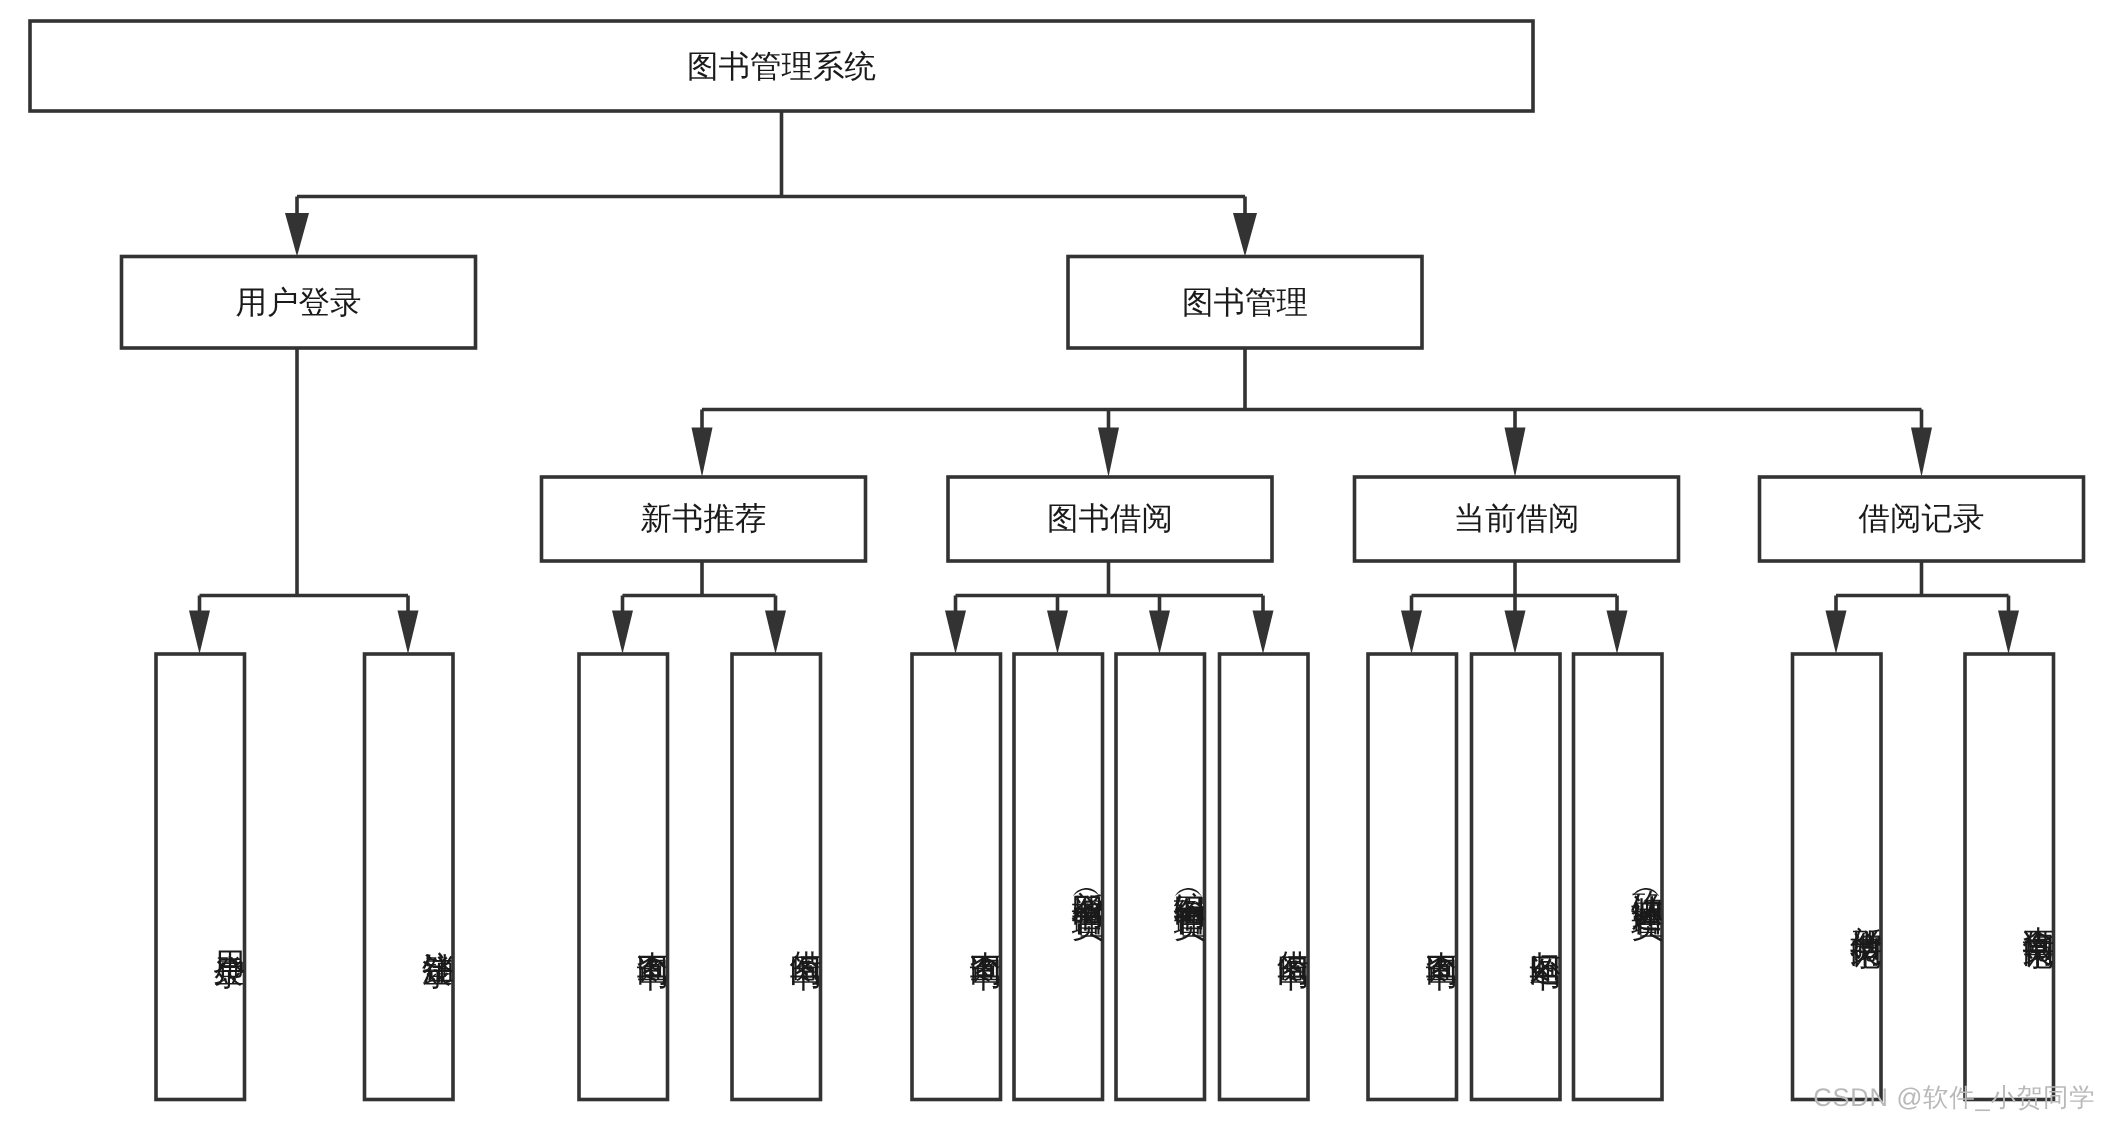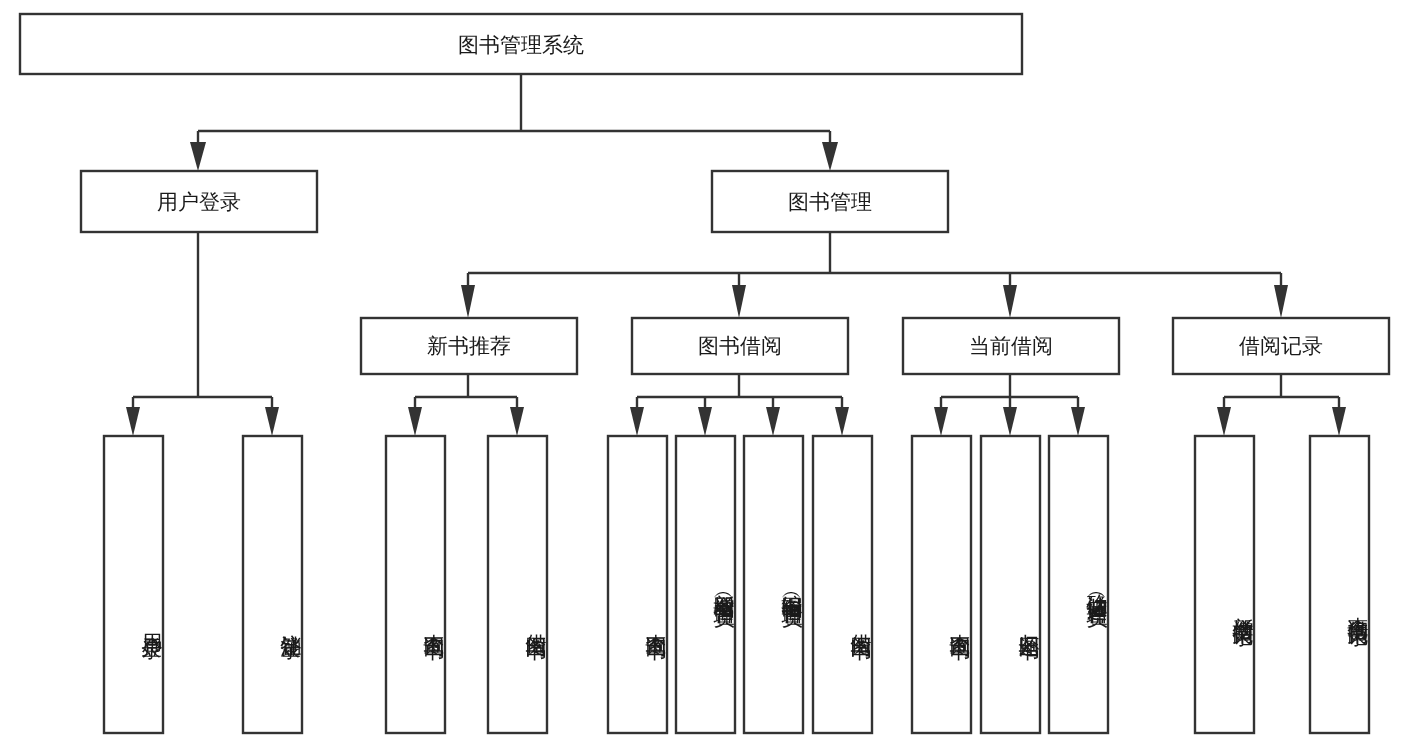--- a/index.html
+++ b/index.html
@@ -199,13 +199,14 @@
   <div class="node-label-v" style="left:744px; top:446px; width:59px; height:280px;">编辑图书（管理员）</div>
   <div class="node-label-v" style="left:813px; top:516px; width:59px; height:210px;">借阅图书</div>
 
   <div class="node-label-v" style="left:912px; top:516px; width:59px; height:210px;">查询图书</div>
   <div class="node-label-v" style="left:981px; top:516px; width:59px; height:210px;">归还图书</div>
   <div class="node-label-v" style="left:1049px; top:446px; width:59px; height:280px;">确认归还（管理员）</div>
 
   <div class="node-label-v" style="left:1195px; top:486px; width:59px; height:240px;">新增借阅记录</div>
   <div class="node-label-v" style="left:1310px; top:486px; width:59px; height:240px;">查询借阅记录</div>
 
+  <div class="watermark">CSDN @软件_小贺同学</div>
 </div>
 
 </body></html>

